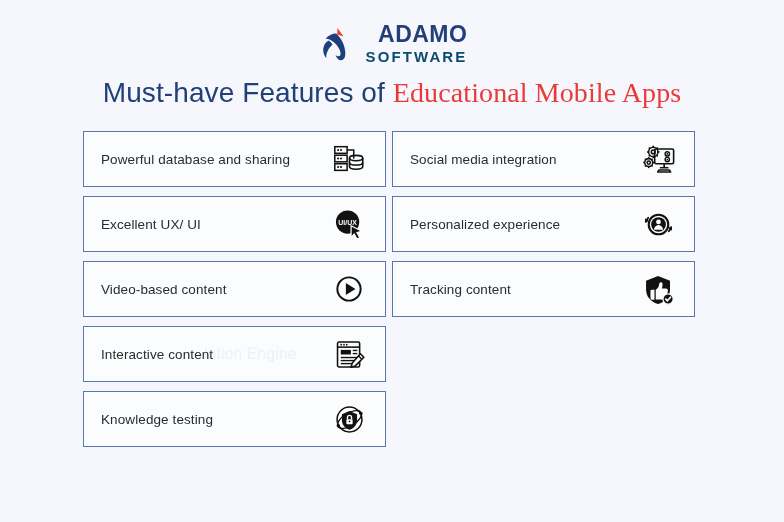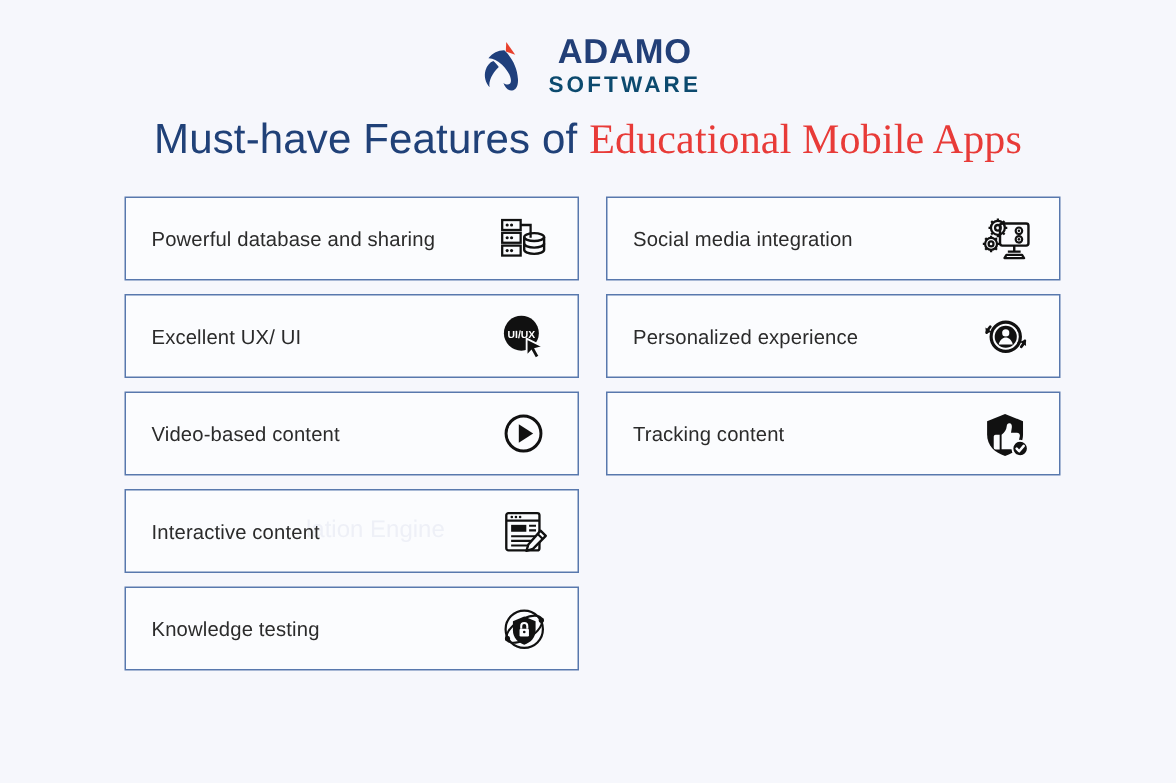--- a/index.html
+++ b/index.html
@@ -31,21 +31,21 @@
   }
   .logo-mark {
     width: 40px;
     height: 40px;
     position: relative;
     flex: 0 0 auto;
   }
   .logo-word {
     display: flex;
     flex-direction: column;
-    align-items: center;
+    align-items: flex-end;
     line-height: 1;
   }
   .logo-word .l1 {
     font-size: 23px;
     font-weight: bold;
     color: #223f77;
     letter-spacing: 0.5px;
   }
   .logo-word .l2 {
     font-size: 15px;
@@ -69,21 +69,21 @@
     font-family: Liberation Serif, serif;
   }
 
   
   .grid {
     position: absolute;
     left: 83px;
     top: 131px;
     width: 624px;
     display: flex;
-    gap: 18px;
+    gap: 6px;
   }
   .col {
     display: flex;
     flex-direction: column;
     gap: 9px;
     width: 303px;
   }
   .card {
     height: 56px;
     box-sizing: border-box;

